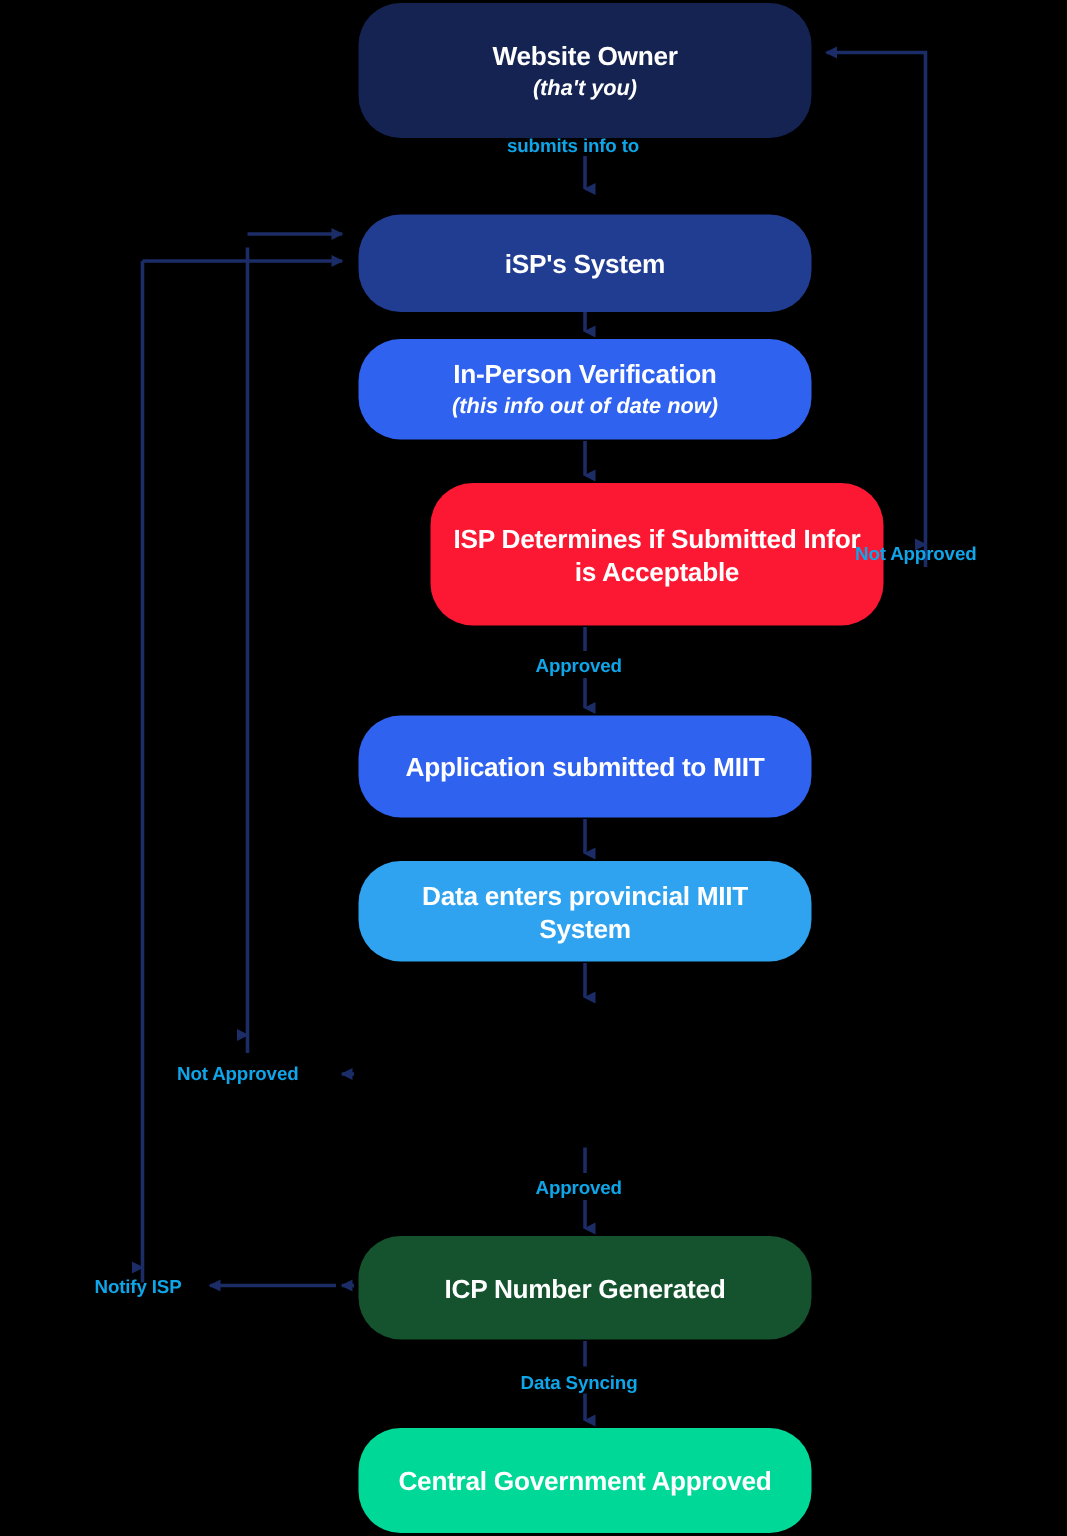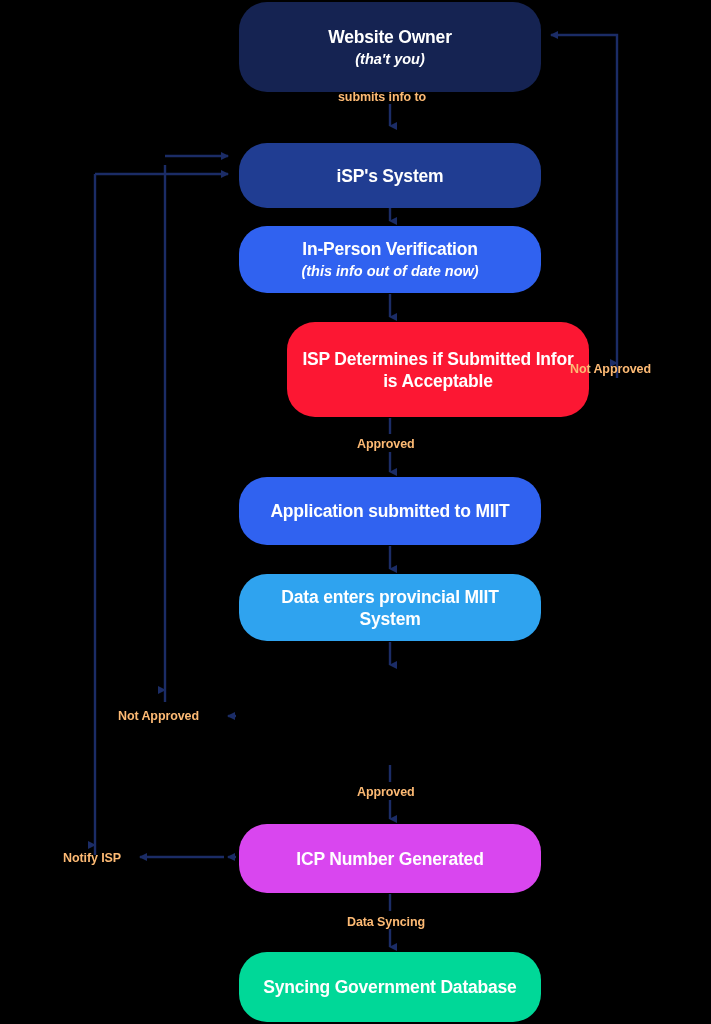--- a/index.html
+++ b/index.html
@@ -41,21 +41,21 @@
   .n-verify   { top:226px; height:67px;  background:#3062f0; }
   .n-determine{ top:322px; height:95px;  background:#fc1733;margin-left:48px; }
   .n-app      { top:477px; height:68px;  background:#3062f0;text-align:right; }
   .n-data     { top:574px; height:67px;  background:#2fa3ef; }
   .n-branch   { top:670px; height:94px;  background:#f9a08b; }
   .n-icp      { top:824px; height:69px;  background:#21cfcb; }
   .n-central  { top:952px; height:70px;  background:#00d898; }
 
   .elabel {
     position:absolute;
-    color:#fdba74;
+    color:#0ea5e9;
     font-size:12.5px;
     font-weight:bold;
     letter-spacing:-0.1px;
     white-space:nowrap;
   }
   .el-submits  { left:338px; top:90px;  }
   .el-approved1{ left:357px; top:437px; }
   .el-approved2{ left:357px; top:785px; }
   .el-sync     { left:347px; top:915px; }
   .el-na-right { left:570px; top:362px; }
@@ -142,26 +142,26 @@
 
   <div class="node n-app" style="background: rgb(48, 98, 240);">
     <div class="t1">Application submitted to MIIT</div>
   </div>
 
   <div class="node n-data" style="background: rgb(47, 163, 239);">
     <div class="t1">Data enters provincial MIIT System</div>
   </div>
 
 
-  <div class="node n-icp" style="background: #d946ef;">
+  <div class="node n-icp" style="background: #14532d;">
     <div class="t1">ICP Number Generated</div>
   </div>
 
   <div class="node n-central" style="background: rgb(0, 216, 152);">
-    <div class="t1">Syncing Government Database</div>
+    <div class="t1">Central Government Approved</div>
   </div>
 
   <div class="elabel el-submits">submits info to</div>
   <div class="elabel el-approved1">Approved</div>
   <div class="elabel el-approved2">Approved</div>
   <div class="elabel el-sync">Data Syncing</div>
   <div class="elabel el-na-right">Not Approved</div>
   <div class="elabel el-na-left">Not Approved</div>
   <div class="elabel el-notify">Notify ISP</div>
 

